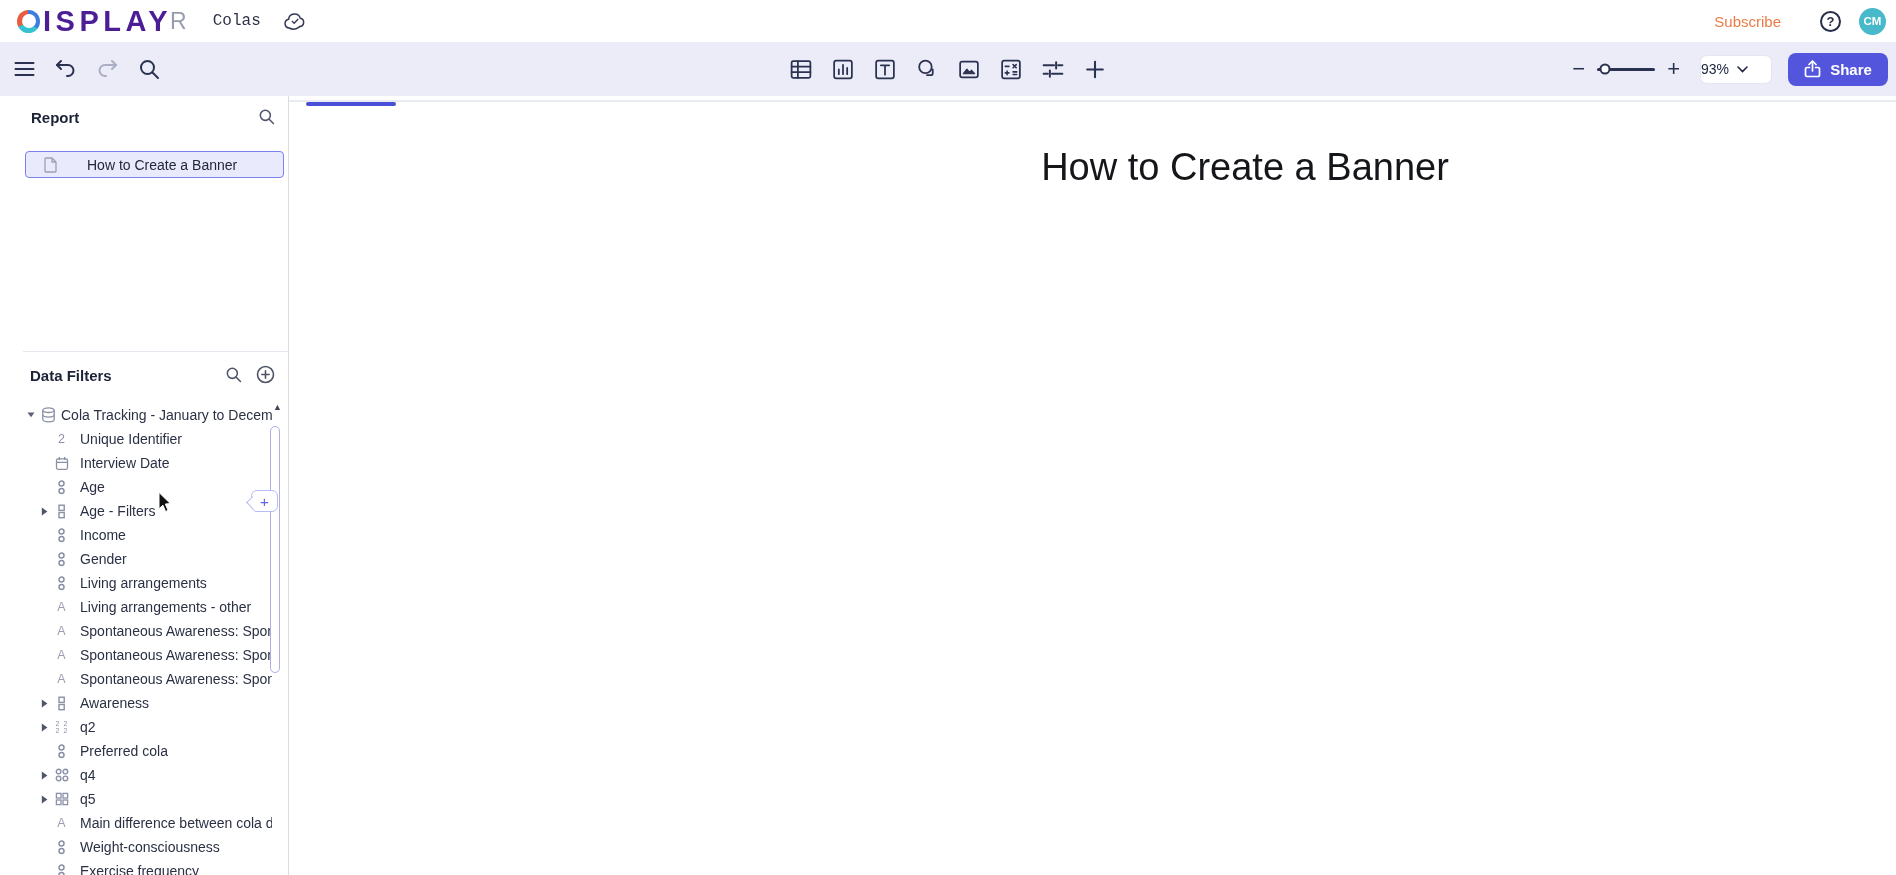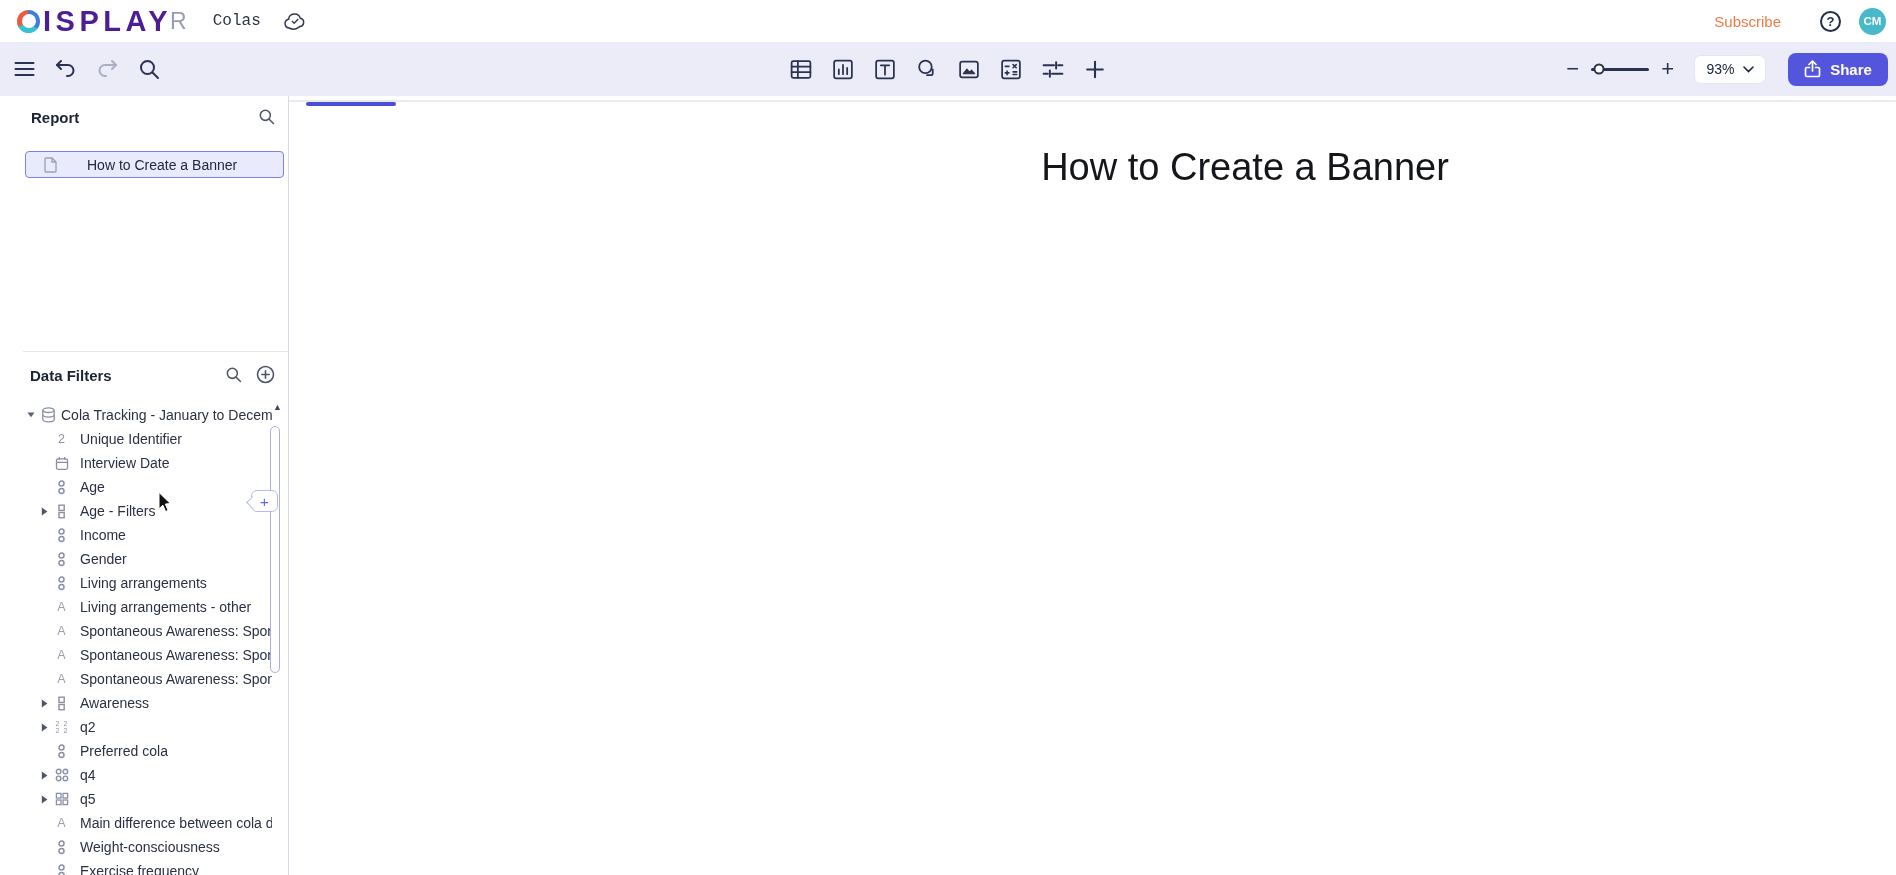--- a/index.html
+++ b/index.html
@@ -28,22 +28,22 @@
   .tb-left { position:absolute; left:14px; top:0; bottom:0; display:flex; align-items:center; gap:19px; }
   .tb-center { position:absolute; left:50%; top:0; bottom:0; transform:translateX(-50%); display:flex; align-items:center; gap:17px; }
   .tb-right { position:absolute; right:8px; top:0; bottom:0; display:flex; align-items:center; }
   .tb-btn { display:flex; align-items:center; justify-content:center; cursor:pointer; color:#2b3150; }
   .tb-btn.disabled { color:#a9aec5; }
   .zoom-minus,.zoom-plus { font-size:22px; font-weight:400; color:#2b3150; cursor:pointer; padding:0 4px; }
   .zoom-slider { width:58px; height:3px; background:#2b3150; border-radius:2px; margin:0 8px; position:relative; cursor:pointer; }
   .zoom-thumb { position:absolute; left:8px; top:50%; transform:translate(-50%,-50%); width:11px; height:11px; border-radius:50%;
     background:#fff; border:2.5px solid #2b3150; }
   .zoom-select { width:72px; height:29px; background:#fff; border:1px solid #e4e5f2; border-radius:7px; margin-left:16px;
-    display:flex; align-items:center; justify-content:center; gap:8px; font-size:14px; color:#202743; cursor:pointer; }
-  .share-btn { height:33px; min-width:100px; background:#5356dd; border-radius:8px; margin-left:22px; padding:0 16px;
+    display:flex; align-items:center; gap:8px; font-size:14px; color:#202743; cursor:pointer; }
+  .share-btn { height:33px; min-width:100px; background:#5356dd; border-radius:8px; margin-left:16px; padding:0 16px;
     display:flex; align-items:center; justify-content:center; gap:9px; color:#fff; font-size:15px; font-weight:700; cursor:pointer; }
 
   
   .main { display:flex; height:779px; position:relative; }
   .sidebar { width:266px; border-right:1px solid #d9dbe7; position:relative; background:#fff; flex:none;margin-left:23px; }
   .panel-heading { font-size:15px; font-weight:700; color:#1d2337; }
   .report-head { position:absolute; left:8px; top:13px; }
   .report-search { position:absolute; right:13px; top:12px; cursor:pointer; color:#4e5569; }
   .report-item { position:absolute; left:2px; top:55px; width:259px; height:27px; background:#e9eafc; border:1px solid #7d81ee;
     border-radius:4px; display:flex; align-items:center; cursor:pointer; }

